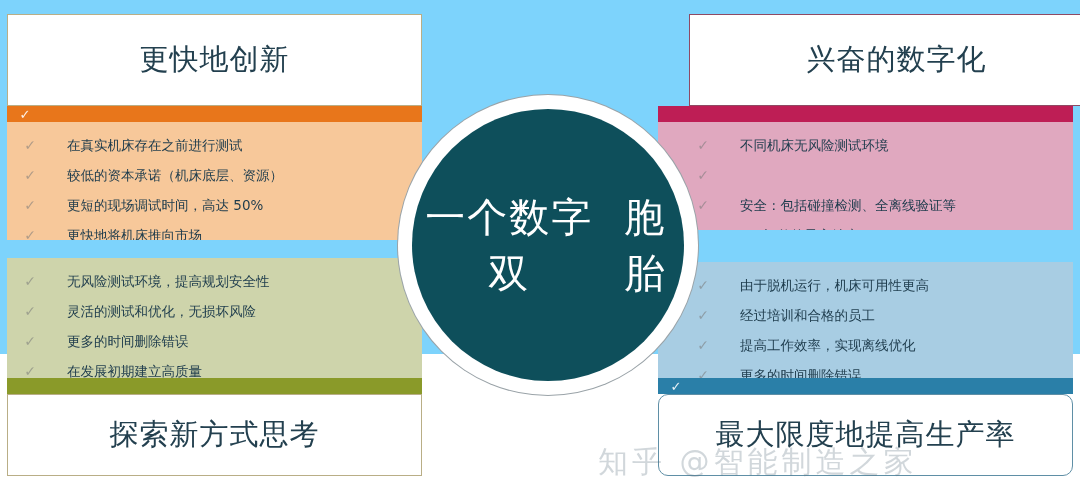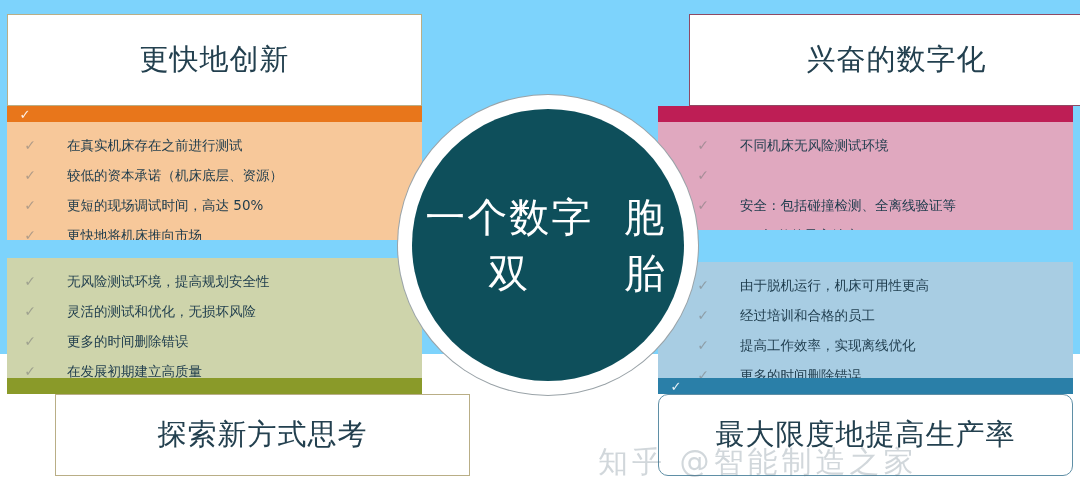--- a/index.html
+++ b/index.html
@@ -50,21 +50,21 @@
     margin-left:24px;
   }
 
   
   #tl-title{left:7px;top:14px;width:415px;height:92px;}
   #tl-bar{left:7px;top:106px;width:415px;height:16px;background:#E8761B;}
   #tl-list{left:7px;top:122px;width:415px;height:118px;background:#F7C89A;padding:8px 0 0 10px;}
 
   #bl-list{left:7px;top:258px;width:415px;height:120px;background:#CED4AB;padding:8px 0 0 10px;}
   #bl-bar{left:7px;top:378px;width:415px;height:16px;background:#8A9A29;}
-  #bl-title{left:7px;top:394px;width:415px;height:82px;margin-left:48px;}
+  #bl-title{left:7px;top:394px;width:415px;height:82px;}
 
   
   #tr-title{left:658px;top:14px;width:415px;height:92px;border-color:#8f4a63;margin-left:31px;}
   #tr-bar{left:658px;top:106px;width:415px;height:16px;background:#BE1E55;}
   #tr-list{left:658px;top:122px;width:415px;height:108px;background:#E0A8BF;padding:8px 0 0 32px;}
 
   #br-list{left:658px;top:262px;width:415px;height:116px;background:#A8CDE3;padding:8px 0 0 32px;}
   #br-bar{left:658px;top:378px;width:415px;height:16px;background:#2A7FA8;}
   #br-title{left:658px;top:394px;width:415px;height:82px;border-color:#5f8fa6;border-radius:10px;}
 

